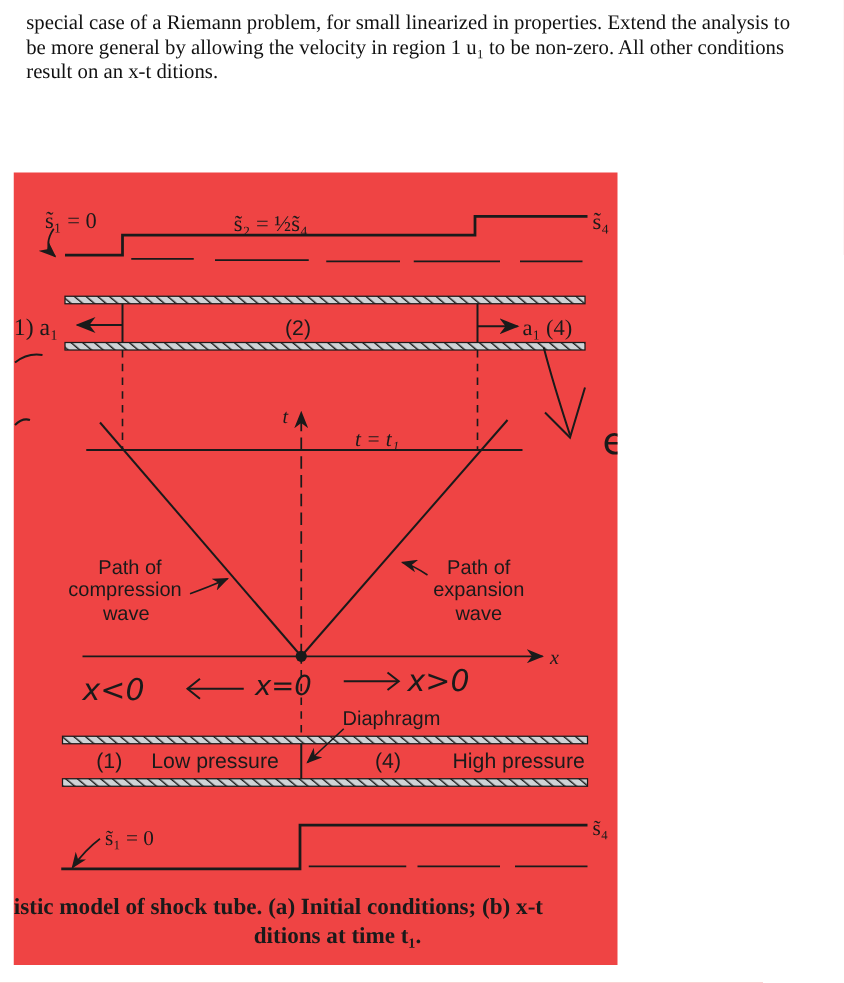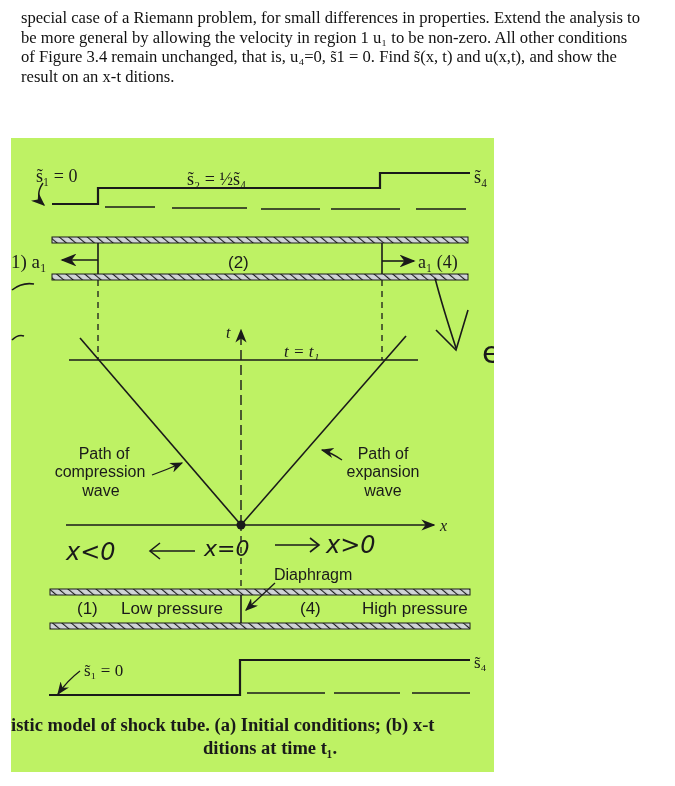--- a/index.html
+++ b/index.html
@@ -5,33 +5,32 @@
   html, body { margin: 0; padding: 0; background: #ffffff; }
   body { width: 675px; height: 786px; position: relative; overflow: hidden; }
   .problem {
     position: absolute; left: 21px; top: 8px; width: 650px;
     font-family: "Liberation Serif", serif; font-size: 16.6px; line-height: 19.6px;
     color: #111;
   }
   .problem b { font-weight: bold; }
   .photo {
     position: absolute; left: 11px; top: 138px; width: 483px; height: 634px;
-    background: #bef264;
+    background: #ef4444;
   }
   svg text.sans { font-family: "Liberation Sans", sans-serif; }
   svg text.serif { font-family: "Liberation Serif", serif; }
   svg text.hand { font-family: "DejaVu Sans", sans-serif; }
 </style>
 </head>
 <body>
 
 <div class="problem">
-  <div>special case of a Riemann problem, for small differences in properties. Extend the analysis to</div>
+  <div>special case of a Riemann problem, for small linearized in properties. Extend the analysis to</div>
   <div>be more general by allowing the velocity in region 1 u₁ to be non-zero. All other conditions</div>
-  <div>of Figure 3.4 remain unchanged, that is, u₄=0, s̃1 = 0. Find s̃(x, t) and u(x,t), and show the</div>
   <div>result on an x-t ditions.</div>
 </div>
 
 <div class="photo">
   <svg width="483" height="634" viewBox="11 138 483 634" xmlns="http://www.w3.org/2000/svg">
     <defs>
       <pattern id="hatch" width="6" height="6" patternUnits="userSpaceOnUse" patternTransform="rotate(-50)">
         <rect width="6" height="6" fill="#cfd3d6"></rect>
         <line x1="0" y1="0" x2="0" y2="6" stroke="#1a1a1a" stroke-width="2.2"></line>
       </pattern>

